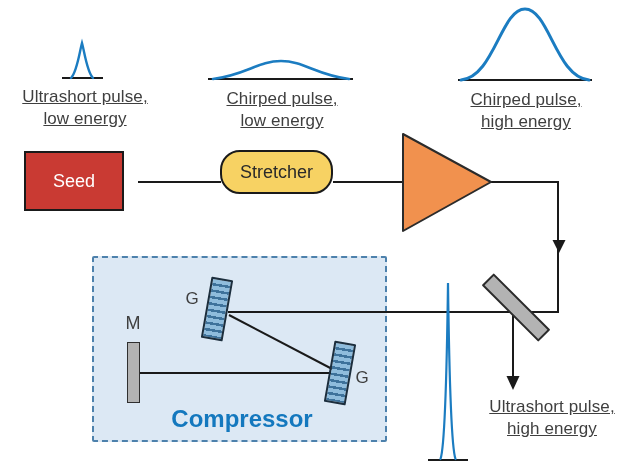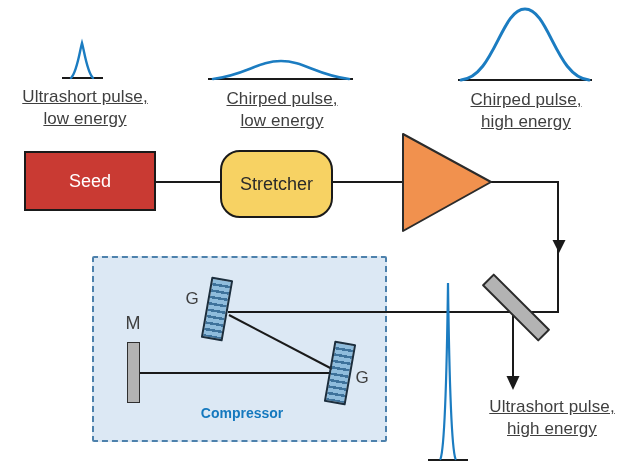--- a/index.html
+++ b/index.html
@@ -37,30 +37,30 @@
     position:absolute;z-index:3;text-align:center;
     font-size:17px;line-height:22px;color:var(--text);letter-spacing:0.1px;
   }
   .caption span{display:block;text-decoration:underline;}
   .node-label{position:absolute;z-index:3;text-align:center;font-size:17px;color:var(--text);}
   .box{
     position:absolute;z-index:3;display:flex;align-items:center;justify-content:center;
     text-align:center;border:2px solid var(--line);
   }
   .seed{
-    left:24px;top:151px;width:132px;height:60px;background:var(--seed-fill);
+    left:24px;top:151px;width:100px;height:60px;background:var(--seed-fill);
     color:var(--seed-text);font-size:18px;line-height:24px;
   }
   .stretcher{
-    left:220px;top:150px;width:113px;height:68px;background:var(--stretch-fill);
+    left:220px;top:150px;width:113px;height:44px;background:var(--stretch-fill);
     color:#2a2a2a;font-size:18px;border-radius:20px;
   }
   .compressor-label{
     position:absolute;left:152px;top:405px;width:180px;z-index:3;
-    text-align:center;font-size:14px;font-weight:bold;color:var(--comp-text);
+    text-align:center;font-size:24px;font-weight:bold;color:var(--comp-text);
   }
   .grating{
     position:absolute;z-index:4;width:22px;height:62px;
     background:repeating-linear-gradient(to bottom,
       var(--grating-light) 0px, var(--grating-light) 4px,
       var(--grating-dark) 4px, var(--grating-dark) 6.5px);
     border:2px solid var(--grating-border);border-radius:1px;
   }
   .grating-top{left:206px;top:278px;transform:rotate(10deg);}
   .grating-bottom{left:329px;top:342px;transform:rotate(10deg);}

